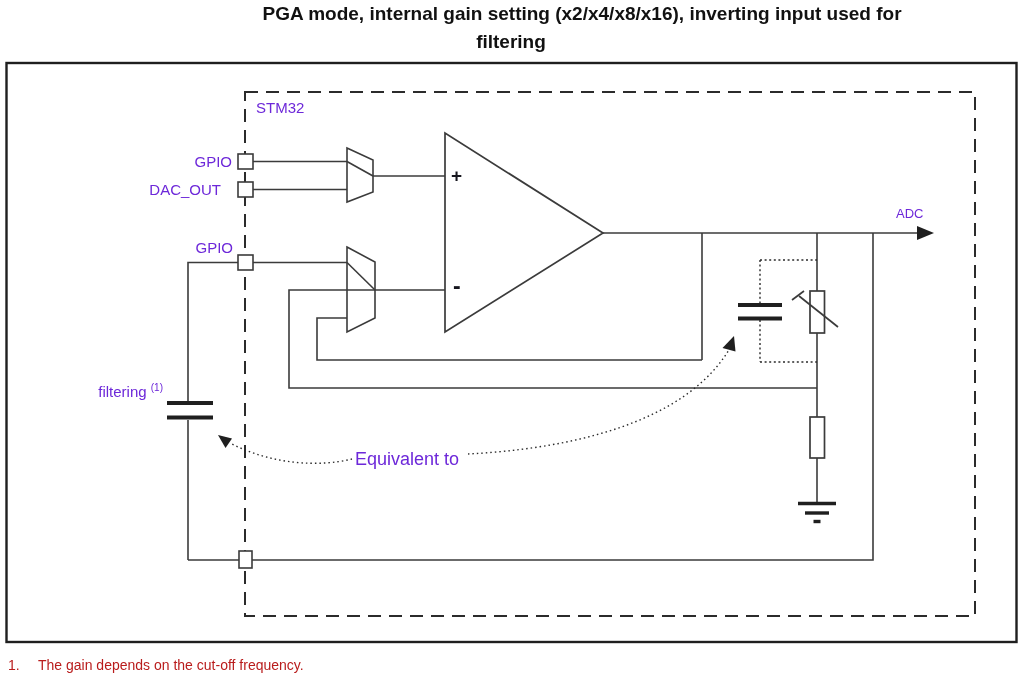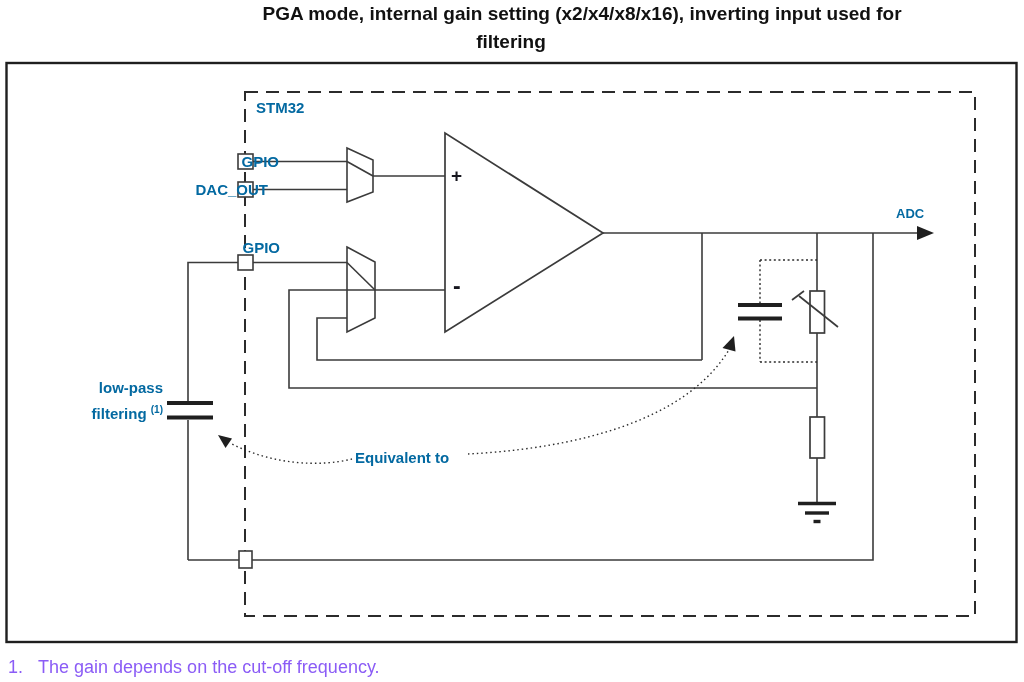--- a/index.html
+++ b/index.html
@@ -10,26 +10,26 @@
     font-family:"Liberation Sans","DejaVu Sans",sans-serif;
     color:#1a1a1a;
     overflow:hidden;
   }
   .abs{position:absolute;}
   svg{position:absolute;left:0;top:0;}
   .title-line{
     font-size:19px;font-weight:bold;color:#111111;
     white-space:nowrap;
   }
-  .lbl{font-size:15px;color:#0369a1;white-space:nowrap;font-weight:bold;}
-  .lbl-right{text-align:right;margin-left:47px;}
+  .lbl{font-size:15px;color:#6d28d9;white-space:nowrap;}
+  .lbl-right{text-align:right;}
   .opamp-sign{font-weight:600;color:#16161e;line-height:1;}
   .note{line-height:21.5px;text-align:right;}
   .note sup{font-size:10px;}
-  .footnote{font-size:18px;color:#8b5cf6;}
+  .footnote{font-size:14px;color:#b91c1c;}
   .footnote .num{display:inline-block;width:30px;}
 </style>
 </head>
 <body>
 
 <div class="stage">
 
   <svg width="1024" height="682" viewBox="0 0 1024 682">
 
     <rect x="6.5" y="63" width="1010" height="579" fill="none" stroke="#1f1f1f" stroke-width="2.4"></rect>
@@ -130,23 +130,22 @@
   <div class="abs lbl lbl-right" style="left:160px;top:153px;width:72px;">GPIO</div>
   <div class="abs lbl lbl-right" style="left:114px;top:181px;width:107px;">DAC_OUT</div>
   <div class="abs lbl lbl-right" style="left:160px;top:239px;width:73px;">GPIO</div>
 
   <div class="abs opamp-sign" style="left:451px;top:166px;font-size:19px;">+</div>
   <div class="abs opamp-sign" style="left:453px;top:275px;font-size:23px;">-</div>
 
   <div class="abs lbl" style="left:896px;top:206px;font-size:13px;">ADC</div>
 
   <div class="abs lbl note" style="left:18px;top:377px;width:145px;">
-    <div>low-pass</div>
     <div><span>filtering</span>&nbsp;<sup>(1)</sup></div>
   </div>
 
-  <div class="abs lbl" style="left:355px;top:449px;font-size:15px;">Equivalent to</div>
+  <div class="abs lbl" style="left:355px;top:449px;font-size:18px;">Equivalent to</div>
 
   <div class="abs footnote" style="left:8px;top:657px;">
     <span class="num">1.</span><span>The gain depends on the cut-off frequency.</span>
   </div>
 
 </div>
 
 </body></html>

